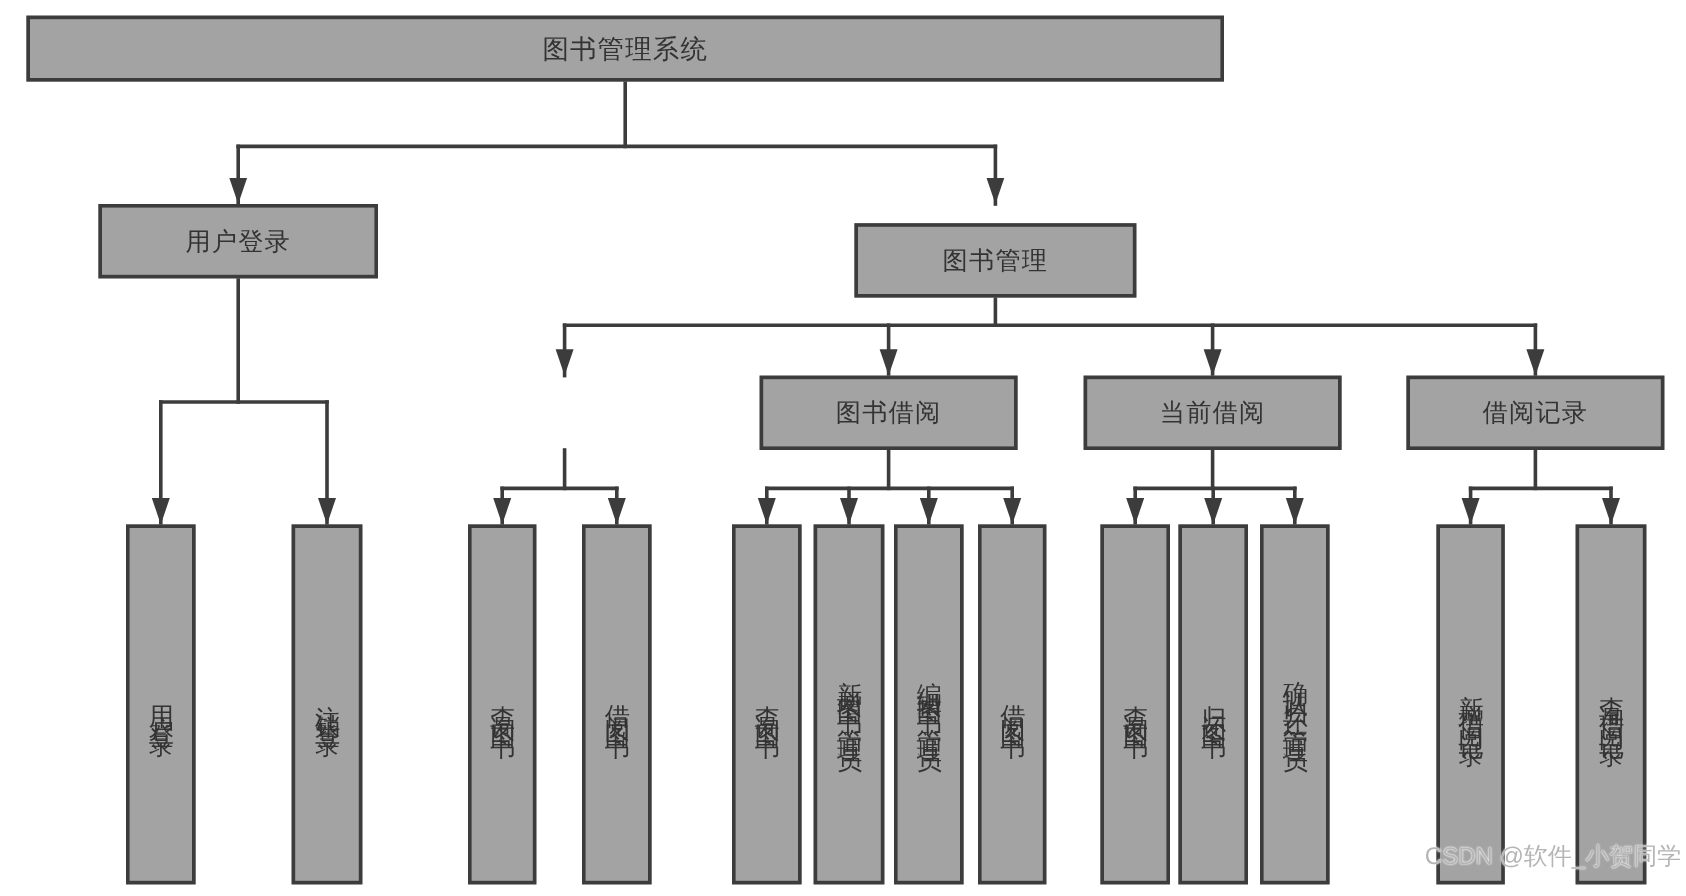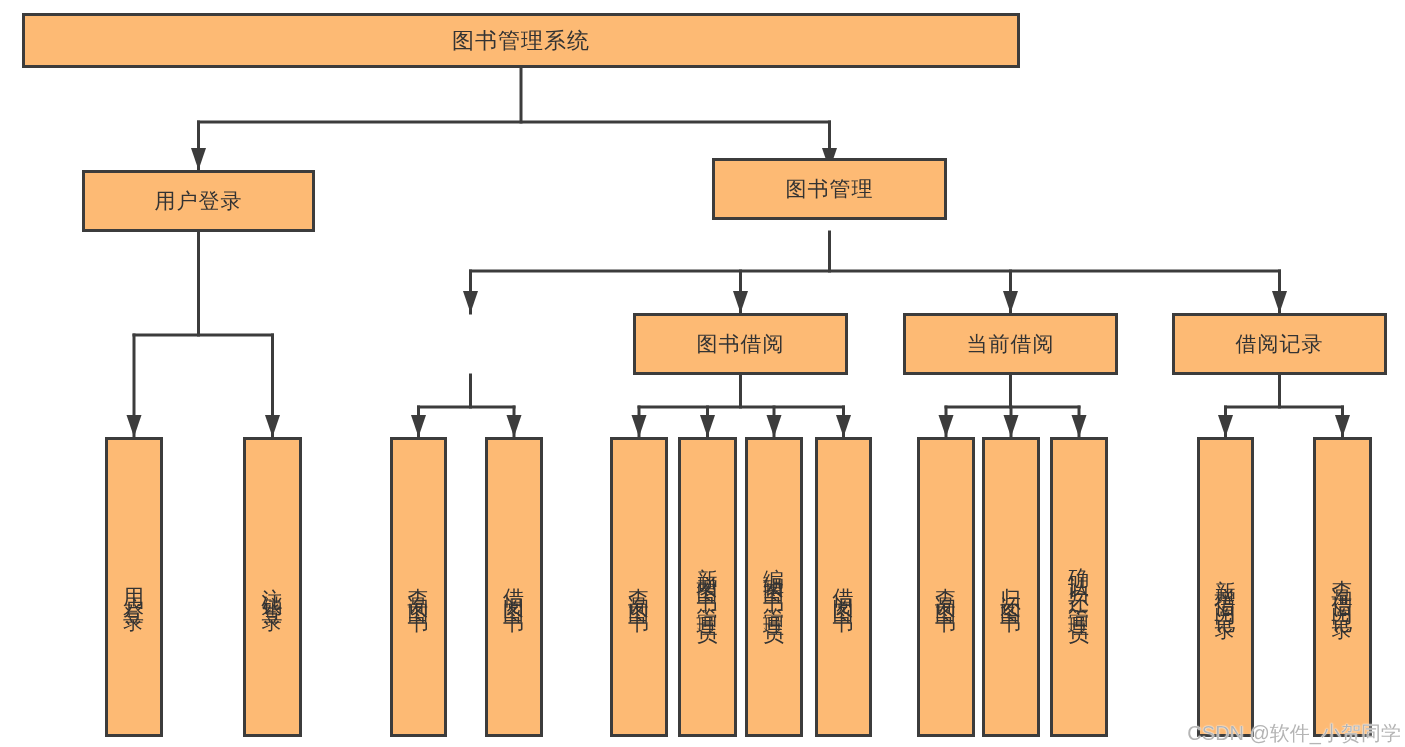--- a/index.html
+++ b/index.html
@@ -8,40 +8,40 @@
     width:1405px; height:747px;
     background:#ffffff;
     font-family:"Liberation Sans", sans-serif;
     overflow:hidden;
   }
   #wires { position:absolute; left:0; top:0; z-index:1; }
   .box {
     position:absolute;
     box-sizing:border-box;
     border:3px solid #3c3c3c;
-    background:#fdba74;
+    background:#a3a3a3;
     display:flex;
     align-items:center;
     justify-content:center;
     z-index:2;
     color:#333333;
   }
   .box.h span { font-size:21px; letter-spacing:1px; white-space:nowrap; }
   .box.root span { font-size:22px; }
   .box.v span {
     writing-mode:vertical-rl;
     text-orientation:mixed;
     font-size:21px;
     letter-spacing:8px;
     line-height:1;
   }
   #watermark {
     position:absolute;
     right:4px;
-    bottom:0;
+    bottom:20px;
     z-index:3;
     font-size:20px;
     color:#b5b5b5;
     text-shadow:0 0 2px #ffffff, 0 0 1px #ffffff;
     white-space:nowrap;
   }
 </style>
 </head>
 <body>
 
@@ -97,21 +97,21 @@
     </g>
   </svg>
 
   <div class="box h root" style="left:22px;top:13px;width:998px;height:55px">
     <span>图书管理系统</span>
   </div>
 
   <div class="box h" style="left:82px;top:170px;width:233px;height:62px">
     <span>用户登录</span>
   </div>
-  <div class="box h" style="left:712px;top:158px;width:235px;height:62px">
+  <div class="box h" style="left:712px;top:186px;width:235px;height:62px">
     <span>图书管理</span>
   </div>
 
   <div class="box h" style="left:633px;top:313px;width:215px;height:62px">
     <span>图书借阅</span>
   </div>
   <div class="box h" style="left:903px;top:313px;width:215px;height:62px">
     <span>当前借阅</span>
   </div>
   <div class="box h" style="left:1172px;top:313px;width:215px;height:62px">

